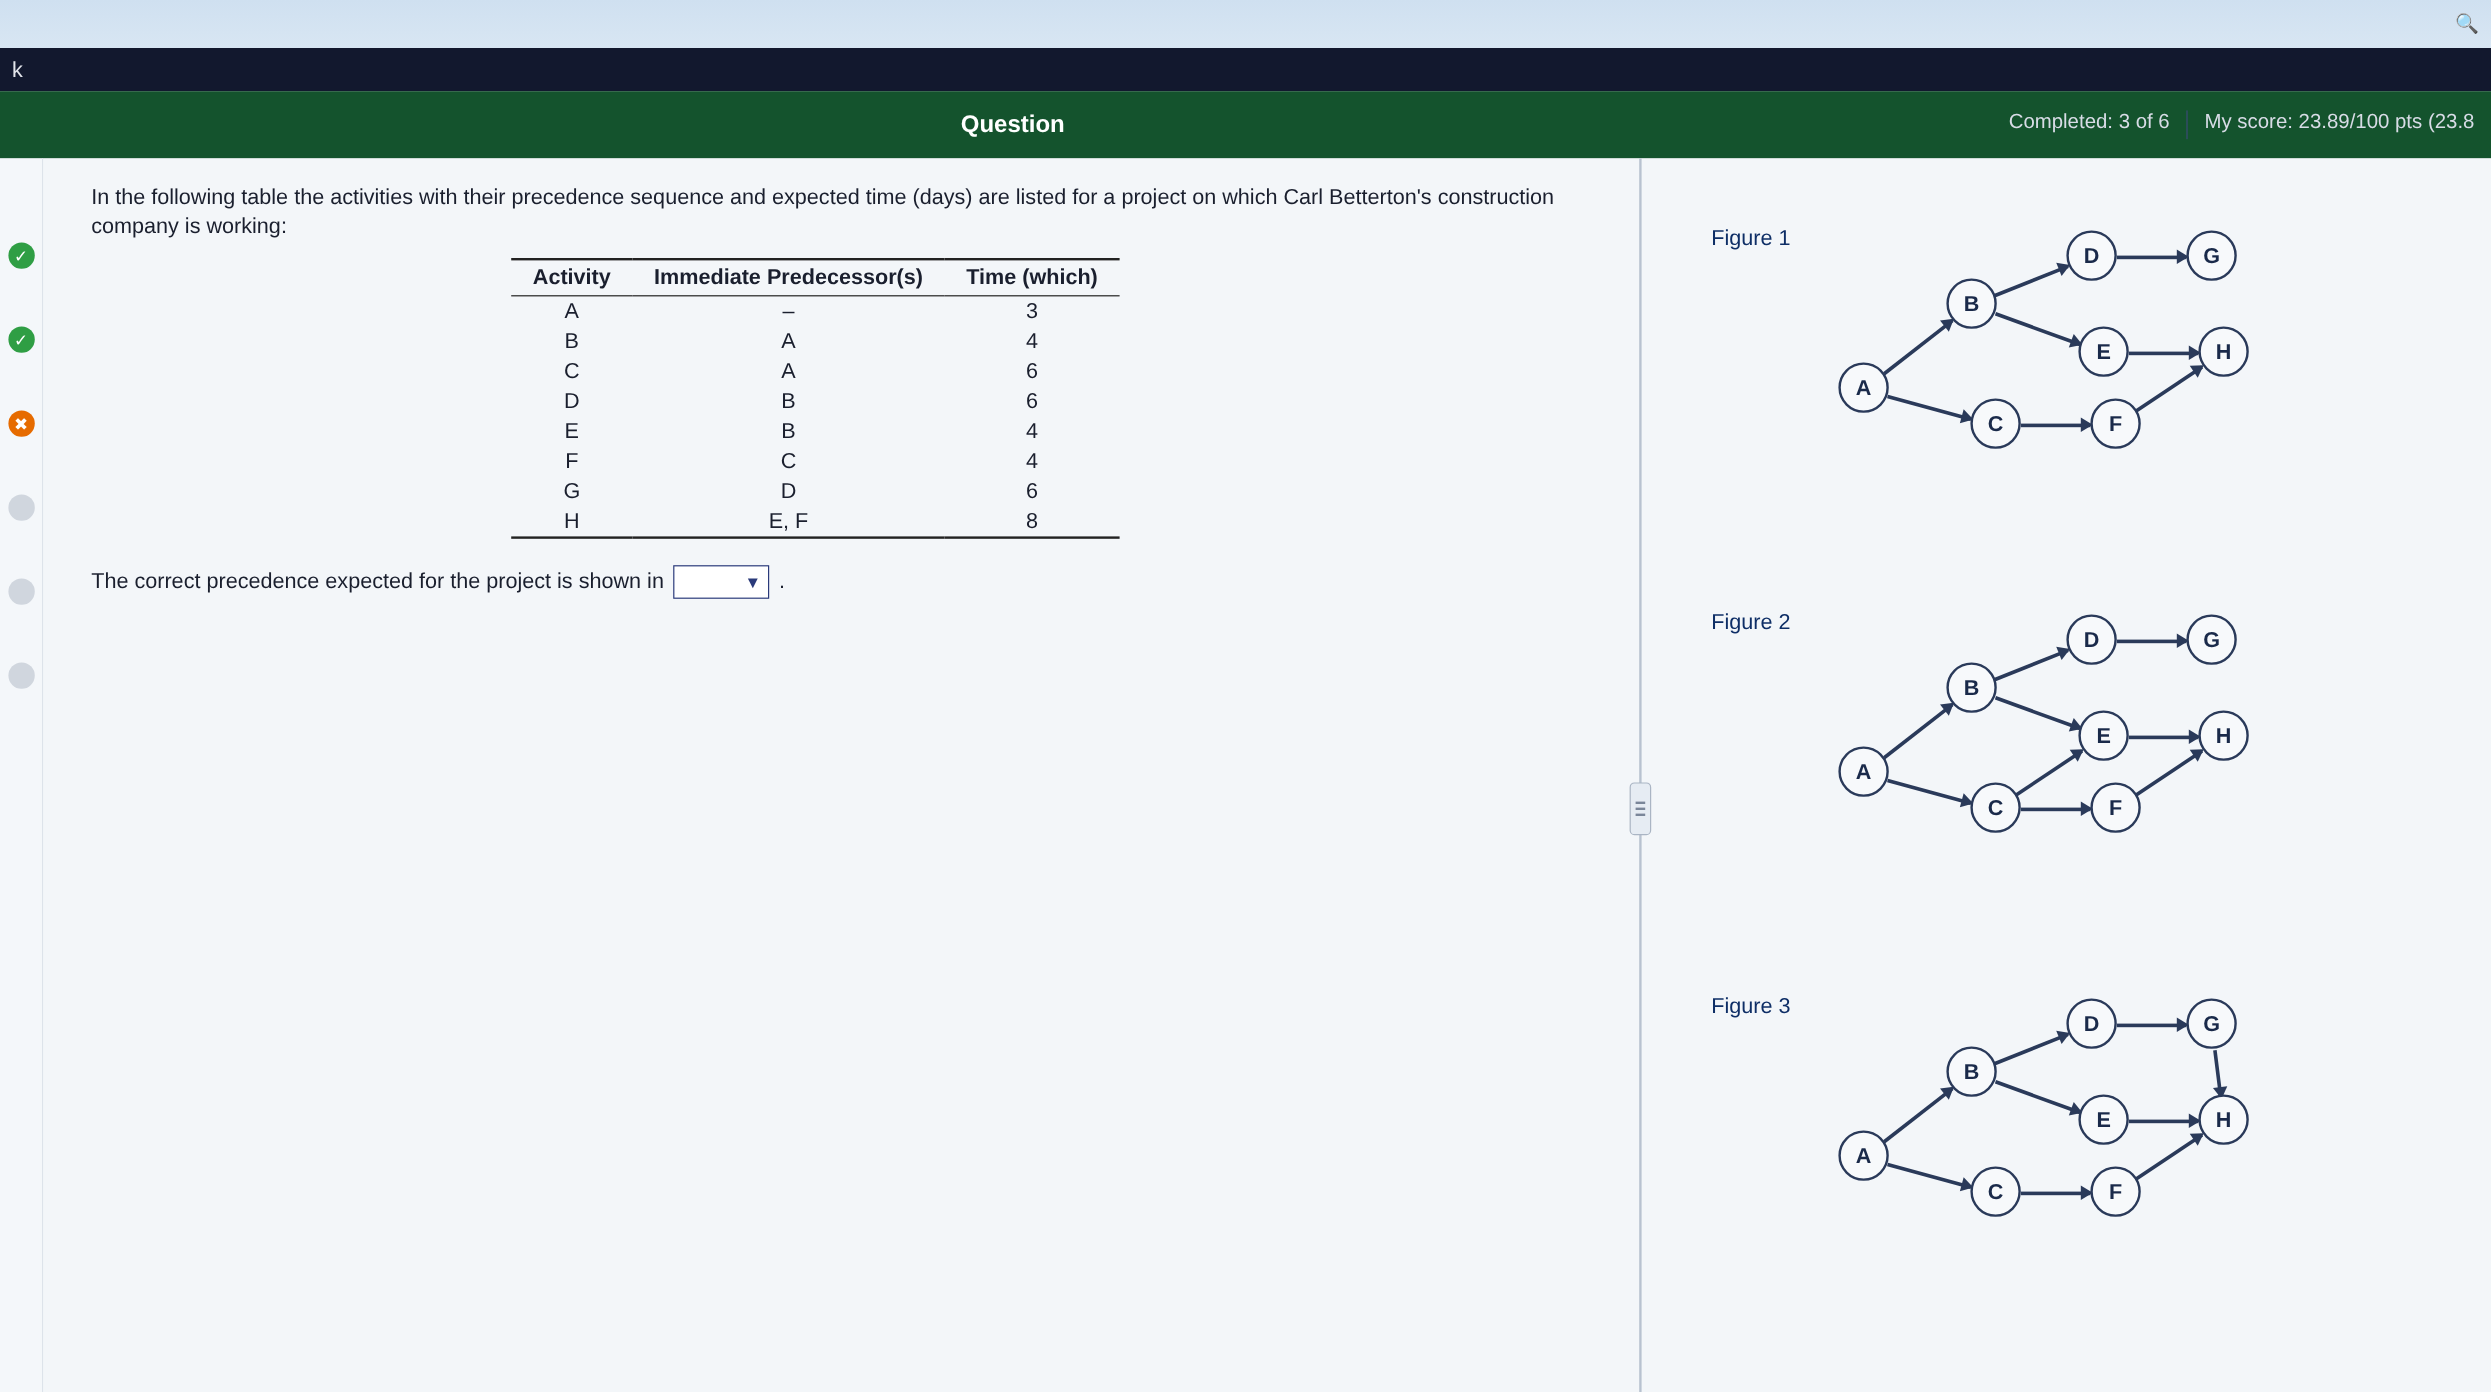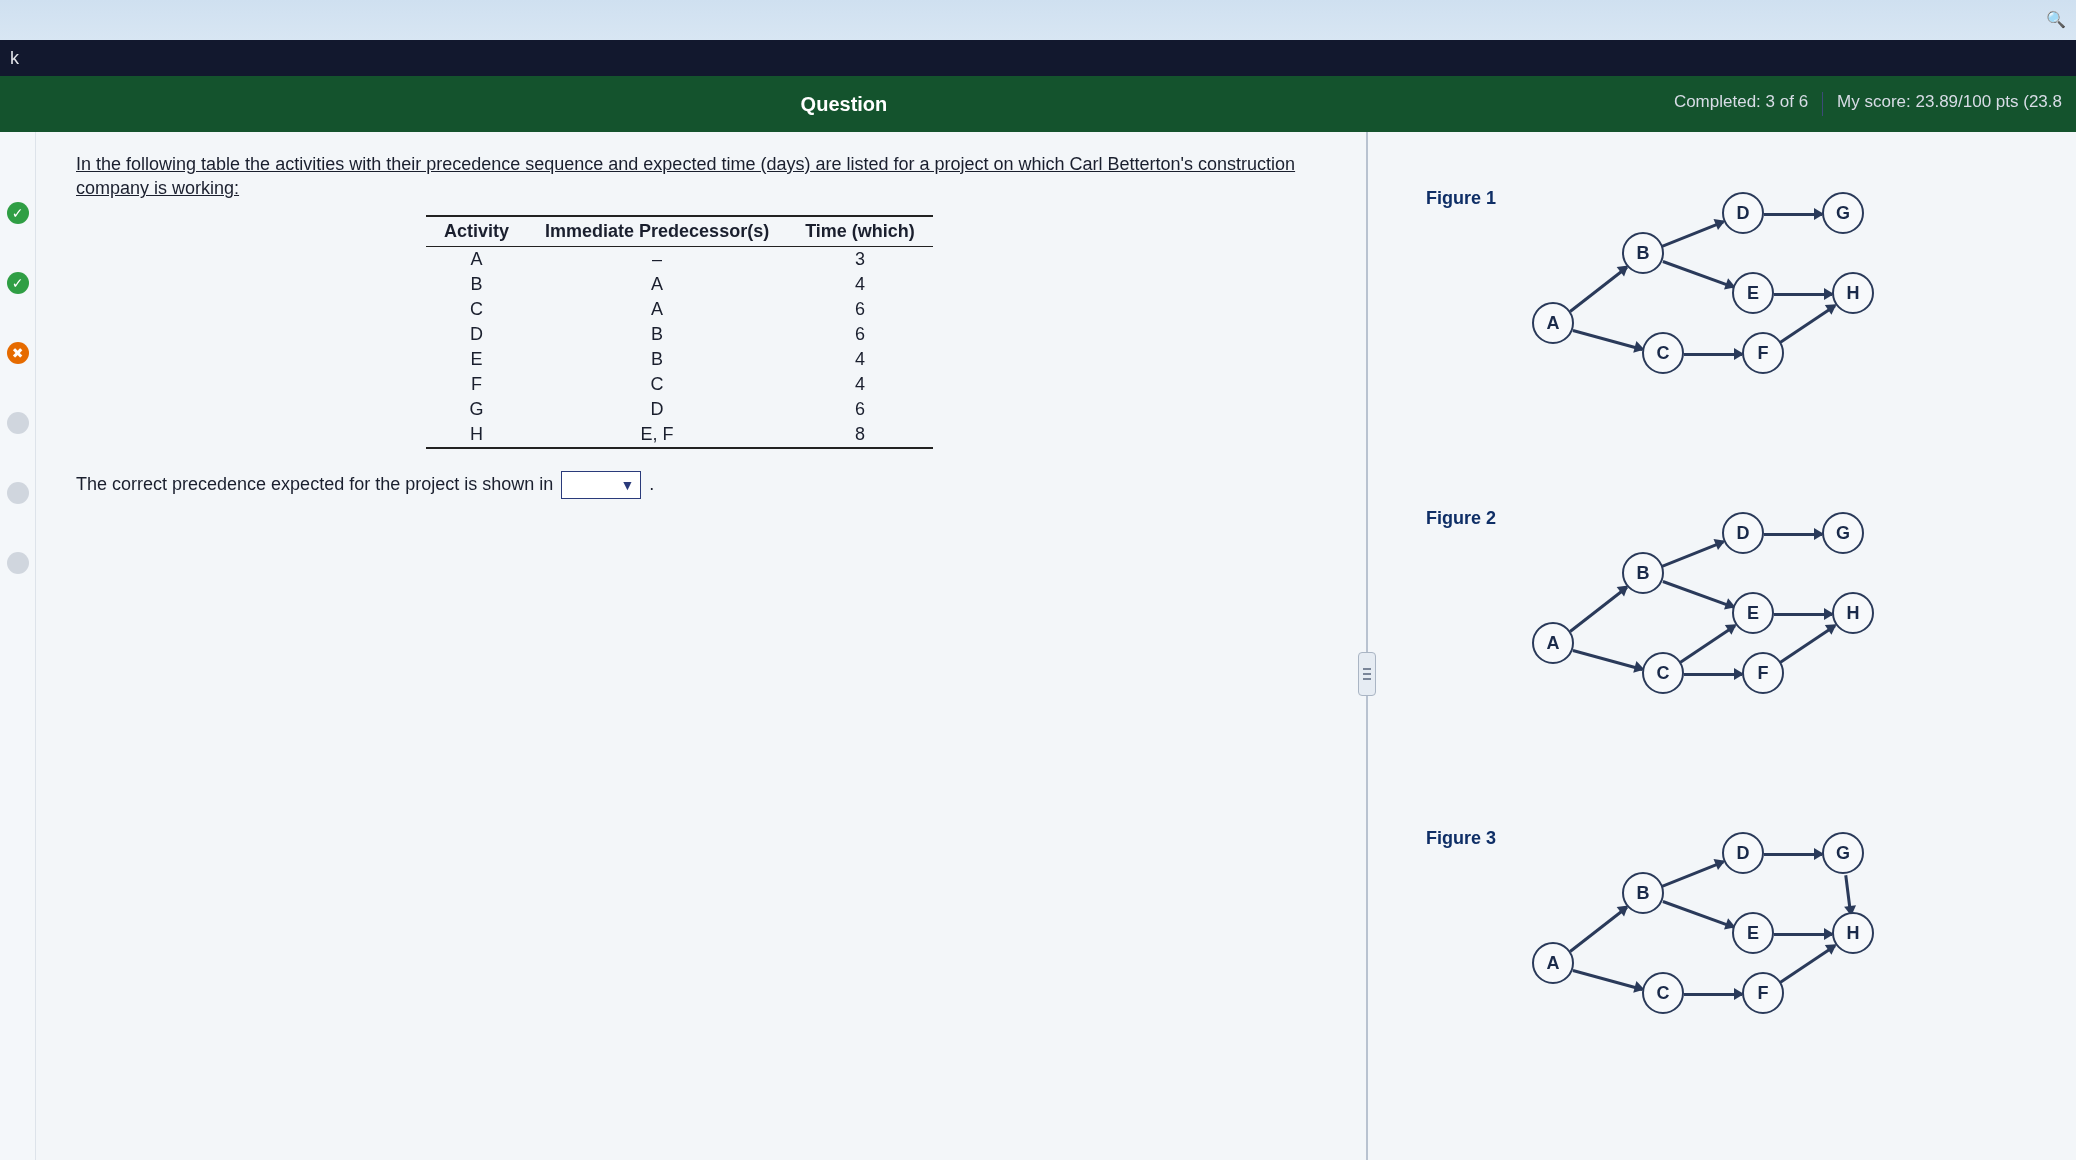--- a/index.html
+++ b/index.html
@@ -90,21 +90,20 @@
     padding: 20px 30px 20px 40px;
     position: relative;
     background: #f3f6f9;
   }
   .question-text {
     font-size: 18px;
     color: #1a1f2e;
     max-width: 1280px;
     line-height: 1.35;
     margin-bottom: 14px;
-    text-decoration: underline;
   }
   .activity-table {
     border-collapse: collapse;
     margin-left: 350px;
     font-size: 18px;
     color: #1a1f2e;
   }
   .activity-table th {
     border-top: 2px solid #222;
     border-bottom: 1.5px solid #222;
@@ -171,21 +170,21 @@
     flex-direction: column;
     gap: 120px;
   }
   .figure-block {
     display: flex;
     align-items: flex-start;
     gap: 16px;
     position: relative;
   }
   .figure-label {
-    font-weight: 700;
+    font-weight: 400;
     font-size: 18px;
     color: #0e2e66;
     width: 90px;
     padding-top: 6px;
   }
   .diagram {
     position: relative;
     width: 340px;
     height: 200px;
   }

